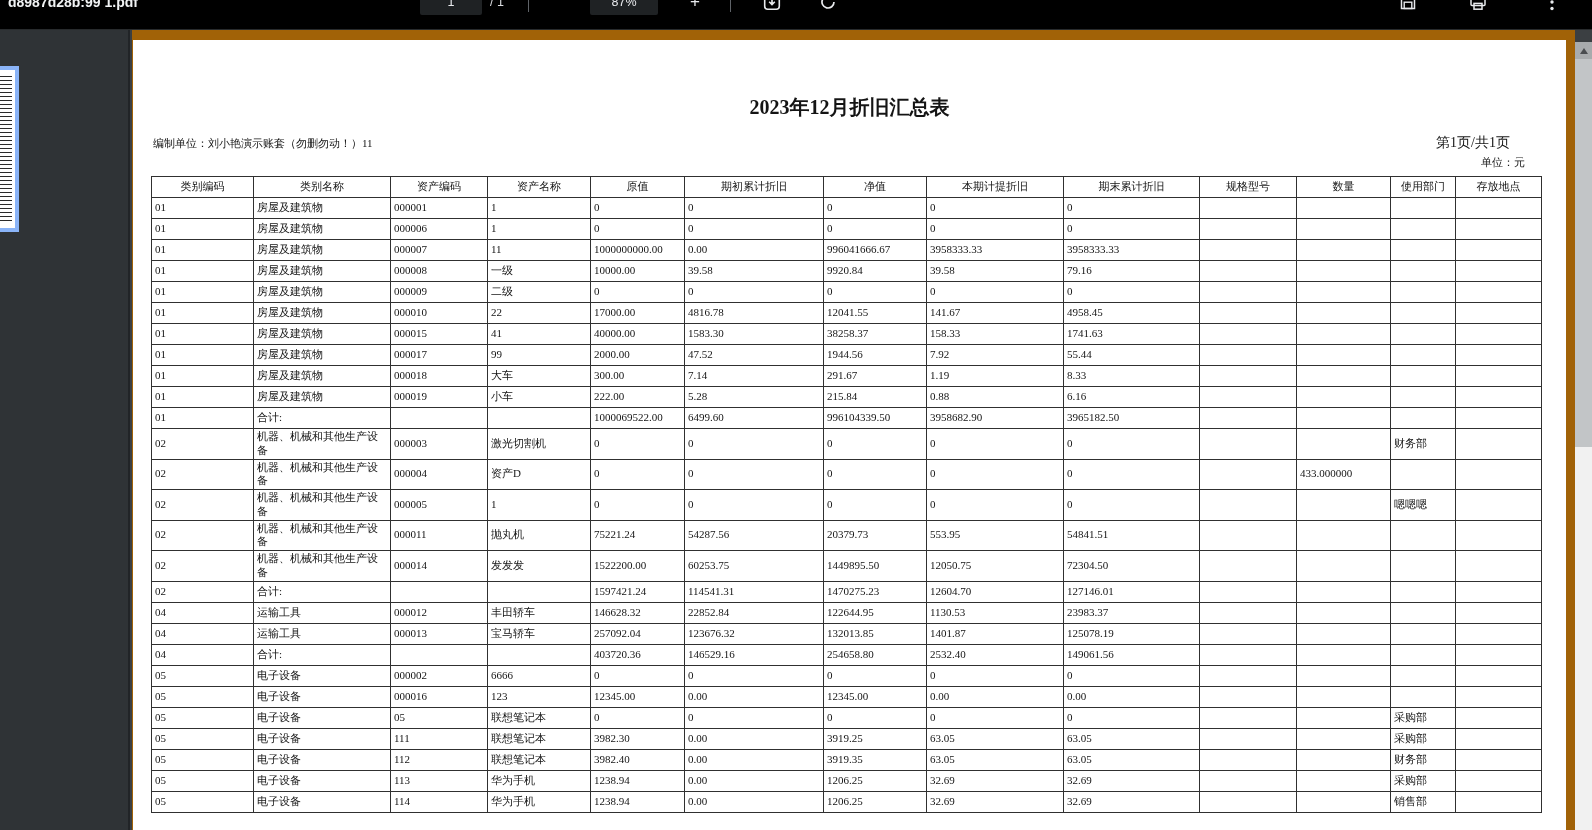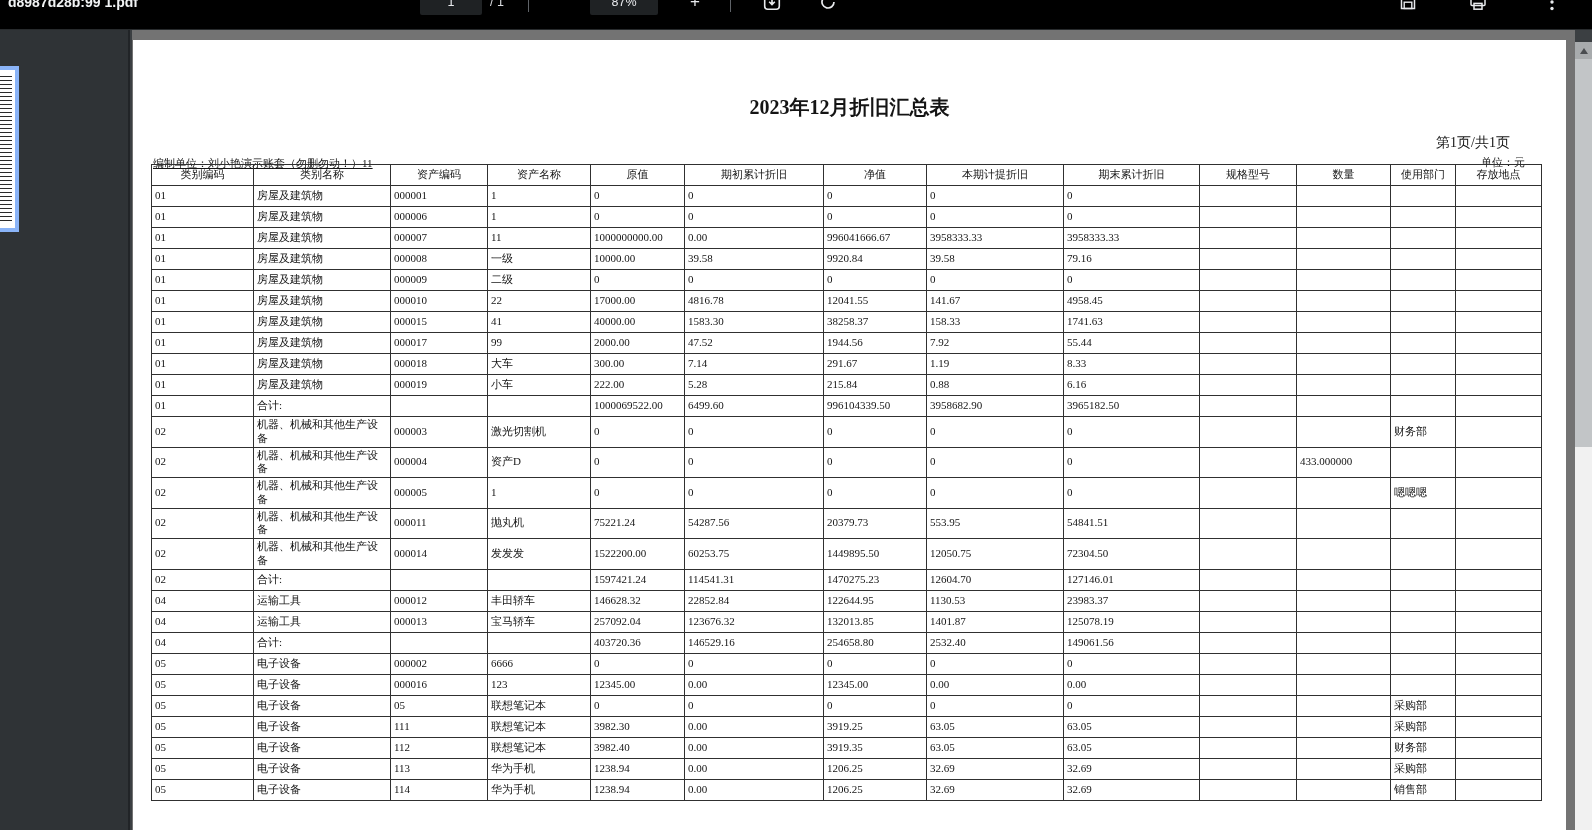--- a/index.html
+++ b/index.html
@@ -31,33 +31,33 @@
   .sidebar { position:absolute; top:30px; left:0; width:130px; height:800px;
              background:#2f3336; border-right:2px solid #212427; }
   .thumb { position:absolute; left:-30px; top:36px; width:49px; height:166px;
            background:#8ab4f8; padding:4px; }
   .thumb-page { width:100%; height:100%; background:#ffffff; padding:6px 3px; }
   .thumb-lines { width:100%; height:100%;
       background:repeating-linear-gradient(to bottom,#2a2a2a 0 1px,#ffffff 1px 4px); }
 
   
   .viewer { position:absolute; top:30px; left:132px; width:1443px; height:800px;
-            background:#737373; }
+            background:#a16207; }
   .page { position:absolute; top:10px; left:1px; width:1433px; height:1210px;
           background:#ffffff; color:#141414;
           font-family:"Liberation Serif","DejaVu Serif",serif; }
 
   .doc-title { position:absolute; top:54px; left:0; width:100%;
                text-align:center; font-size:20px; font-weight:bold; }
   .page-indicator { position:absolute; top:94px; right:56px; font-size:14px; }
-  .prepared-by { position:absolute; top:116px; left:20px; font-size:11px;text-decoration:underline; }
+  .prepared-by { position:absolute; top:96px; left:20px; font-size:11px; }
   .unit-label { position:absolute; top:115px; right:41px; font-size:11px;text-align:right; }
 
   
-  table.dep { position:absolute; top:124px; left:18px; width:1390px;
+  table.dep { position:absolute; top:136px; left:18px; width:1390px;
               border-collapse:collapse; table-layout:fixed;
               font-size:11px; line-height:1.25;padding-left:34px; }
   table.dep th, table.dep td { border:1px solid #303030; height:21px;
               padding:1px 3px; overflow:hidden; vertical-align:middle;
               font-weight:normal; word-break:break-all; }
   table.dep th { text-align:center; height:21px; }
   table.dep td { text-align:left; }
 
   
   .scrollbar { position:absolute; top:30px; right:0; width:17px; height:800px;

